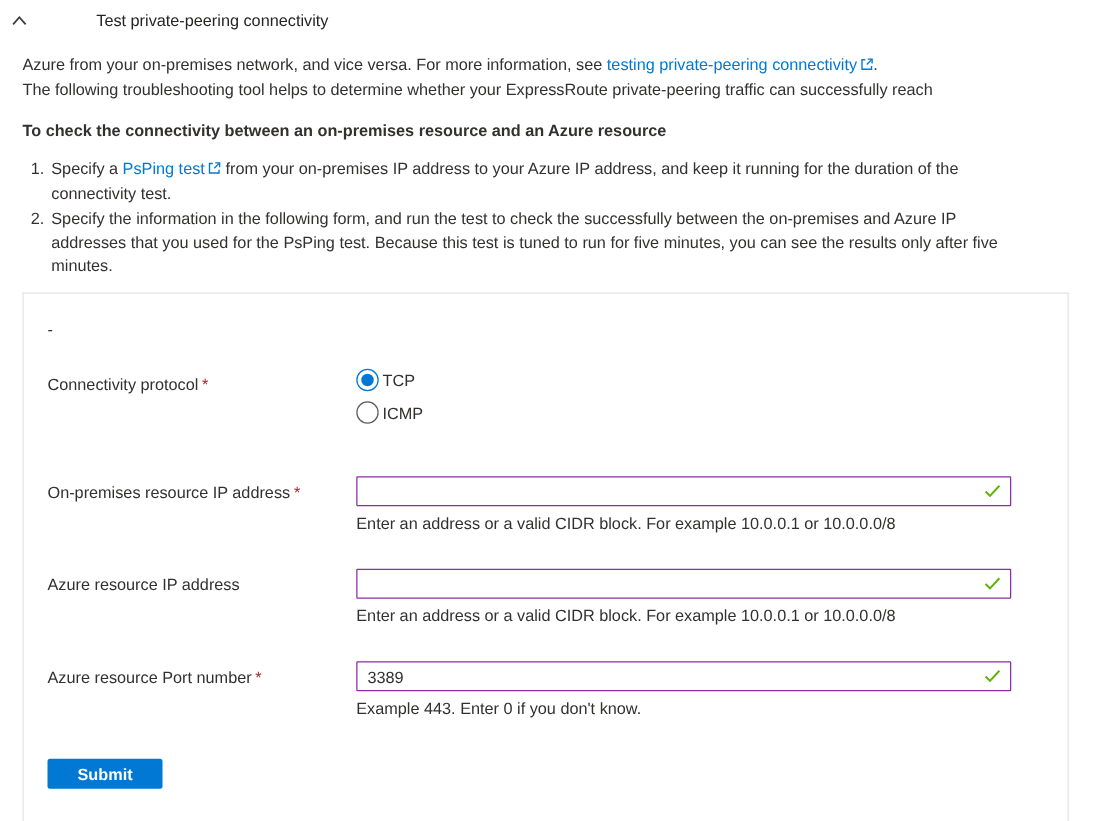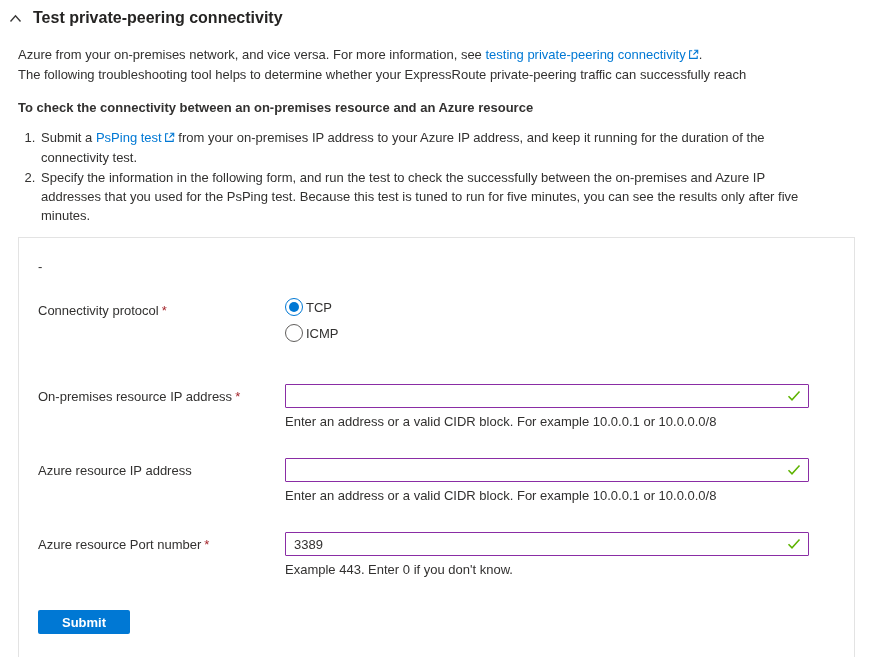--- a/index.html
+++ b/index.html
@@ -12,21 +12,21 @@
   }
   *{box-sizing:border-box;}
   html,body{margin:0;padding:0;}
   body{
     width:876px;height:657px;overflow:hidden;background:#fff;
     font-family:"Liberation Sans",sans-serif;font-size:13px;color:var(--text);
   }
   a{color:var(--accent);text-decoration:none;cursor:pointer;}
   .header{display:flex;align-items:center;gap:11px;padding:9px 0 0 9px;}
   .chev{display:flex;align-items:center;cursor:pointer;}
-  .title{font-size:16px;font-weight:700;color:#252423;}
+  .title{font-size:13px;font-weight:400;color:#252423;margin-left:44px;}
   .intro{margin:18px 0 0 18px;line-height:19px;}
   .intro .ln{display:block;}
   .extlink-icon{display:inline-block;vertical-align:-1px;margin-left:2px;}
   .subheading{margin:15px 0 0 18px;font-weight:700;line-height:18px;}
   ol.steps{margin:11px 0 0 18px;padding-left:21px;width:810px;line-height:19px;}
   ol.steps li{margin:0 0 1px 0;padding-left:2px;}
   .form-box{
     margin:12px 0 0 18px;width:837px;height:424px;
     border:1px solid var(--boxBorder);border-bottom:none;
     padding:13px 20px 0 19px;
@@ -77,21 +77,21 @@
           <path d="M4.2 1.8 H1.6 V9.4 H9.2 V6.8" fill="none" stroke="#0078d4" stroke-width="1.1"></path>
           <path d="M6.2 1.3 H9.7 V4.8" fill="none" stroke="#0078d4" stroke-width="1.1"></path>
           <path d="M9.5 1.5 L5.4 5.6" fill="none" stroke="#0078d4" stroke-width="1.1"></path>
         </svg></span><span>.</span></span>
   <span class="ln">The following troubleshooting tool helps to determine whether your ExpressRoute private-peering traffic can successfully reach</span>
 </div>
 
 <div class="subheading">To check the connectivity between an on-premises resource and an Azure resource</div>
 
 <ol class="steps">
-  <li><span>Submit a </span><a>PsPing test</a><span class="extlink-icon"><svg width="11" height="11" viewBox="0 0 11 11">
+  <li><span>Specify a </span><a>PsPing test</a><span class="extlink-icon"><svg width="11" height="11" viewBox="0 0 11 11">
           <path d="M4.2 1.8 H1.6 V9.4 H9.2 V6.8" fill="none" stroke="#0078d4" stroke-width="1.1"></path>
           <path d="M6.2 1.3 H9.7 V4.8" fill="none" stroke="#0078d4" stroke-width="1.1"></path>
           <path d="M9.5 1.5 L5.4 5.6" fill="none" stroke="#0078d4" stroke-width="1.1"></path>
         </svg></span><span> from your on-premises IP address to your Azure IP address, and keep it running for the duration of the connectivity test.</span></li>
   <li><span>Specify the information in the following form, and run the test to check the successfully between the on-premises and Azure IP addresses that you used for the PsPing test. Because this test is tuned to run for five minutes, you can see the results only after five minutes.</span></li>
 </ol>
 
 <div class="form-box">
 
   <div class="dash">-</div>

